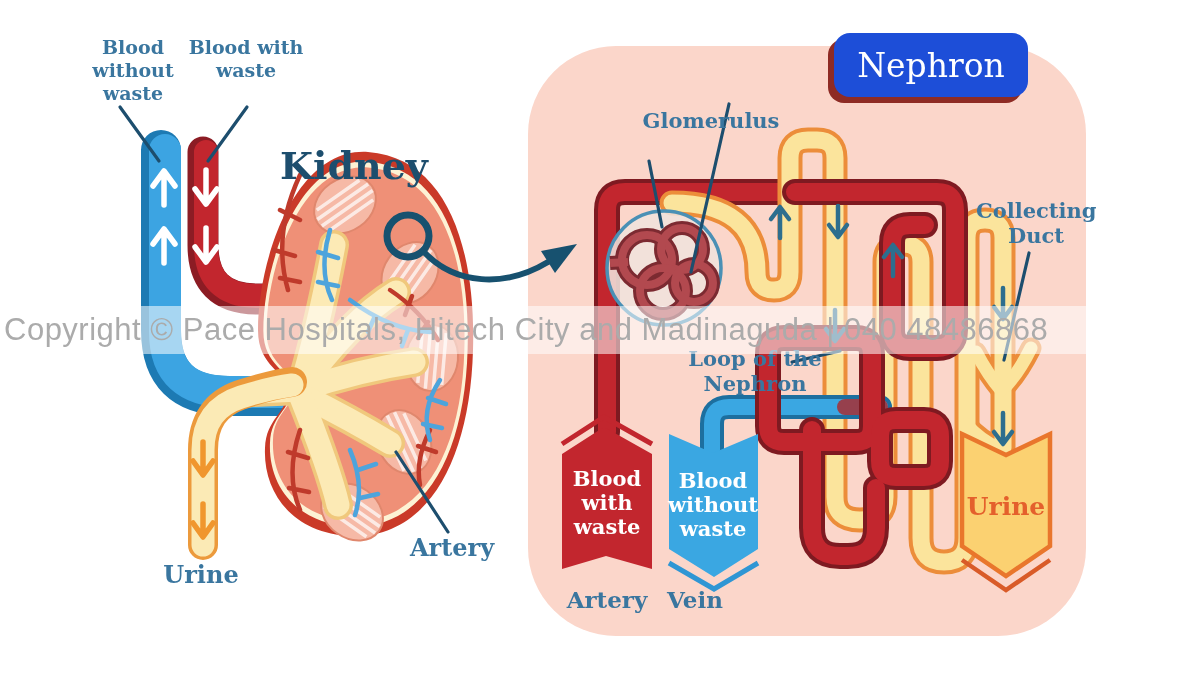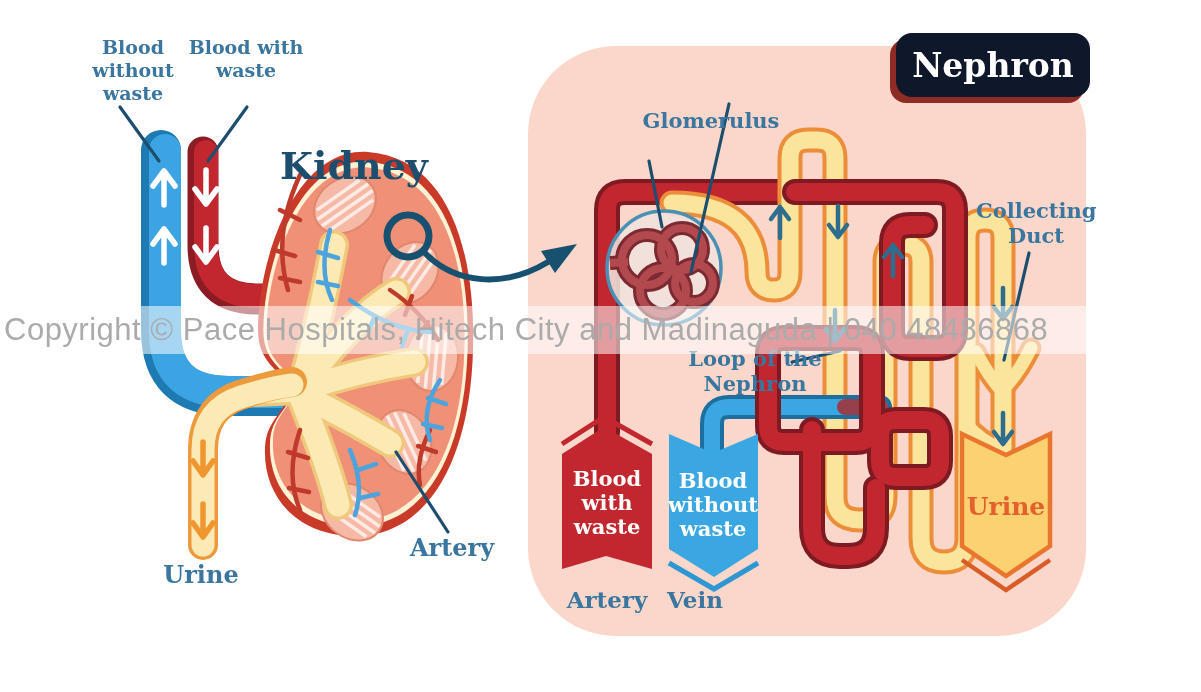--- a/index.html
+++ b/index.html
@@ -4,23 +4,23 @@
 <style>
   html,body{margin:0;padding:0;background:#ffffff;}
   #canvas{position:relative;width:1201px;height:692px;background:#ffffff;overflow:hidden;
           font-family:"DejaVu Serif","Liberation Serif",serif;border-radius:22px;}
   svg{position:absolute;left:0;top:0;}
   .lbl{position:absolute;color:#3a769f;font-weight:bold;text-align:center;line-height:1.2;}
   .lbl.small{font-size:19px;}
   .lbl.med{font-size:21px;}
   .lbl.big{font-size:24px;}
   #kidney-title{position:absolute;left:280px;top:103px;font-size:38px;font-weight:bold;color:#1d4e6e;margin-top:40px;}
-  #nephron-badge{position:absolute;left:896px;top:33px;width:194px;height:64px;background:#0f172a;
+  #nephron-badge{position:absolute;left:834px;top:33px;width:194px;height:64px;background:#1d4ed8;
                  border-radius:16px;box-shadow:-6px 6px 0 #8e2b24;display:flex;align-items:center;
-                 justify-content:center;color:#ffffff;font-size:33px;font-weight:bold;}
+                 justify-content:center;color:#ffffff;font-size:33px;font-weight:normal;}
   .banner-txt{position:absolute;color:#ffffff;font-weight:bold;font-size:21px;line-height:1.14;text-align:center;}
   #urine-banner-txt{position:absolute;color:#e4602c;font-weight:bold;font-size:25px;text-align:center;}
   #watermark{position:absolute;left:0;top:306px;width:1201px;height:48px;
              background:rgba(255,255,255,0.55);display:flex;align-items:center;
              font-family:"Liberation Sans","DejaVu Sans",sans-serif;font-size:31px;color:#ababab;
              white-space:nowrap;overflow:hidden;padding-left:4px;letter-spacing:0.5px;z-index:40;}
 </style>
 </head>
 <body>
 

